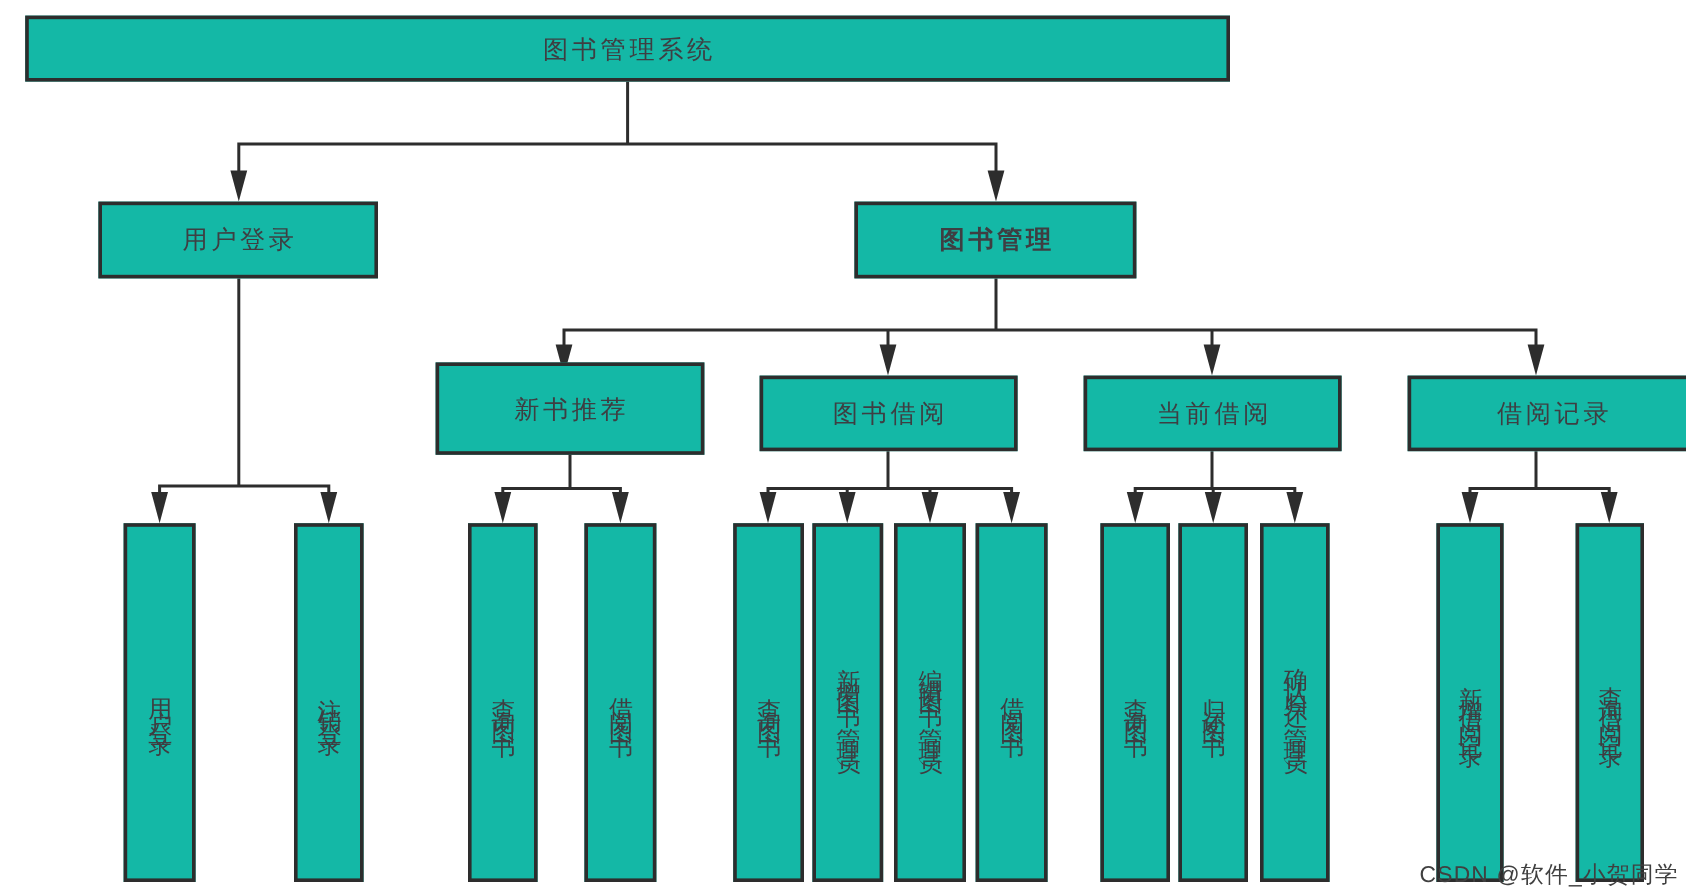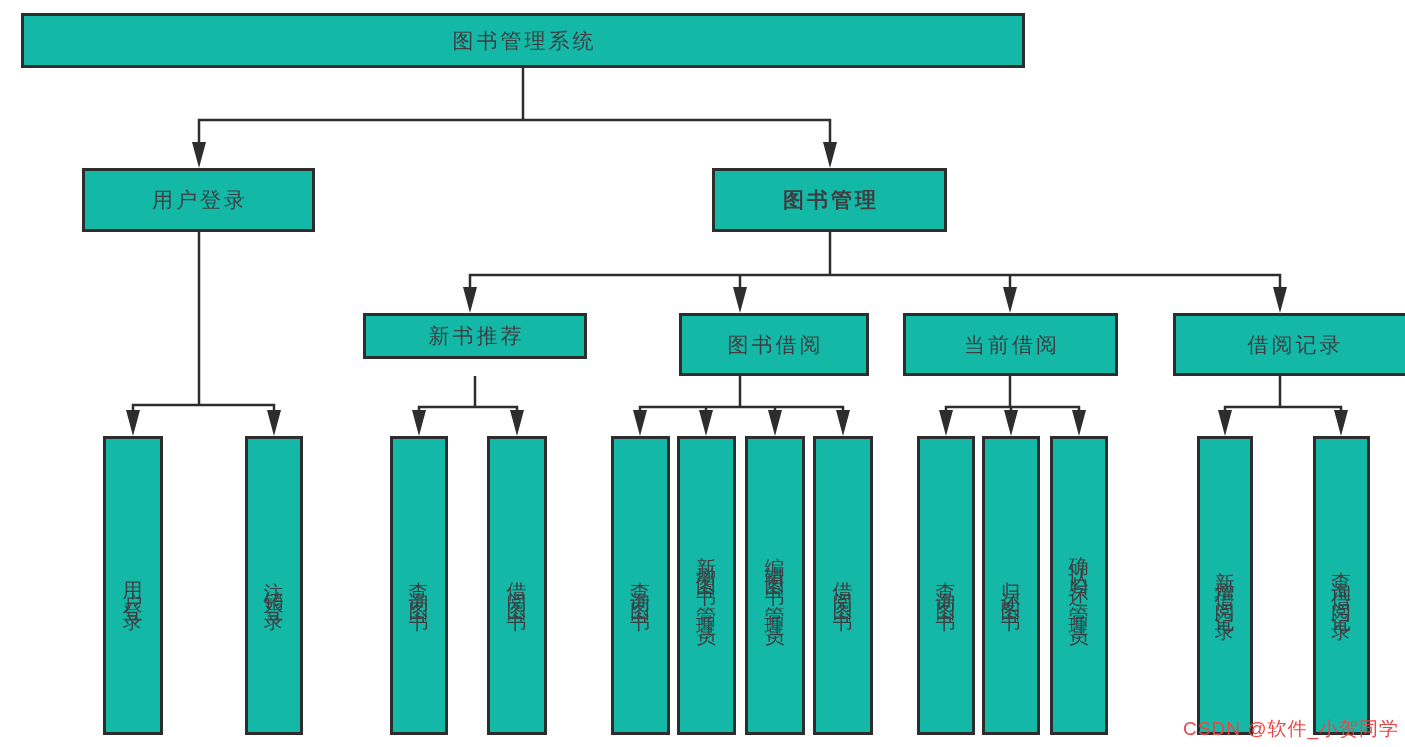--- a/index.html
+++ b/index.html
@@ -32,43 +32,43 @@
     font-size: 20px;
     letter-spacing: 10px;
     line-height: 1;
     text-indent: 0;
     white-space: nowrap;
   }
   
   .n-root   { left: 21px;   top: 13px;  width: 1004px; height: 55px; }
   .n-user   { left: 82px;   top: 168px; width: 233px;  height: 64px; }
   .n-book   { left: 712px;  top: 168px; width: 235px;  height: 64px; font-weight: bold; }
-  .n-new    { left: 363px;  top: 313px; width: 224px;  height: 46px; text-align: right; }
-  .n-borrow { left: 633px;  top: 313px; width: 190px;  height: 63px; margin-left: 46px; }
+  .n-new    { left: 363px;  top: 302px; width: 224px;  height: 77px; text-align: right; }
+  .n-borrow { left: 633px;  top: 313px; width: 215px;  height: 63px; }
   .n-cur    { left: 903px;  top: 313px; width: 215px;  height: 63px; }
   .n-rec    { left: 1173px; top: 313px; width: 242px;  height: 63px; }
   .lf { top: 436px; height: 299px; }
   .l-ulogin  { left: 103px;  width: 60px; }
   .l-ulogout { left: 245px;  width: 58px; }
   .l-nquery  { left: 390px;  width: 58px; }
   .l-nborrow { left: 487px;  width: 60px; }
   .l-bquery  { left: 611px;  width: 59px; }
   .l-badd    { left: 677px;  width: 59px; }
   .l-bedit   { left: 745px;  width: 60px; }
   .l-bborrow { left: 813px;  width: 60px; }
   .l-cquery  { left: 917px;  width: 58px; }
   .l-creturn { left: 982px;  width: 58px; }
   .l-cconf   { left: 1050px; width: 58px; }
   .l-radd    { left: 1197px; width: 56px; }
   .l-rquery  { left: 1313px; width: 57px; }
   .watermark {
     position: absolute;
     top: 716px;
     right: 6px;
-    color: #ef4444;
+    color: #404040;
     font-size: 19px;
     letter-spacing: 1px;
     z-index: 5;
     white-space: nowrap;
   }
 </style>
 </head>
 <body>
 
 <div class="canvas">

